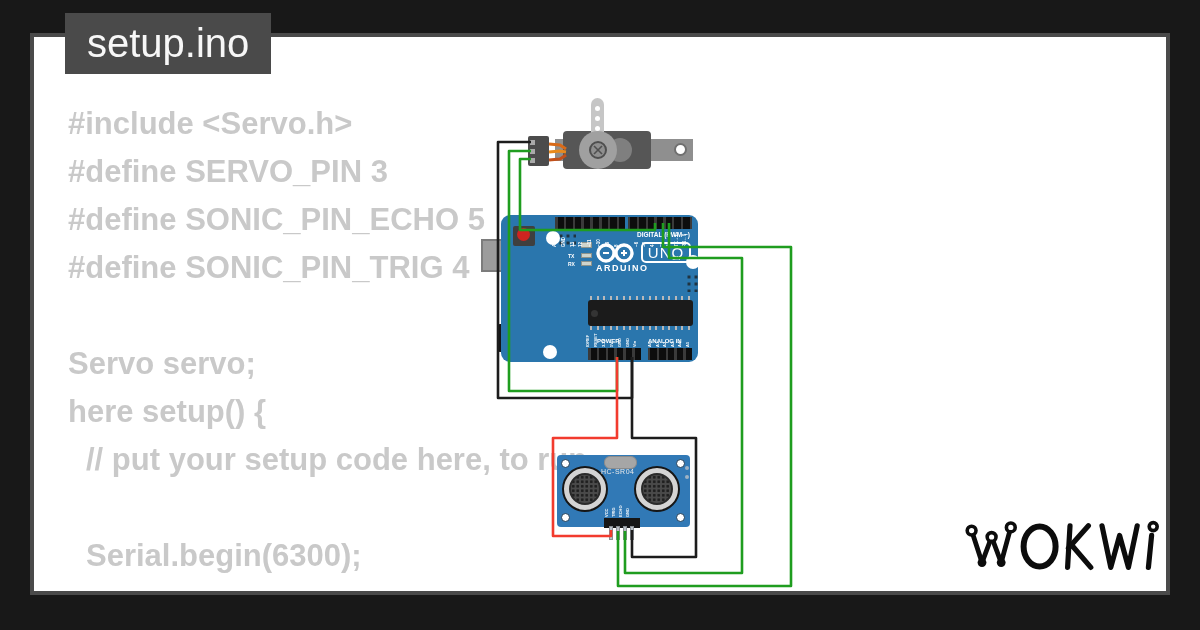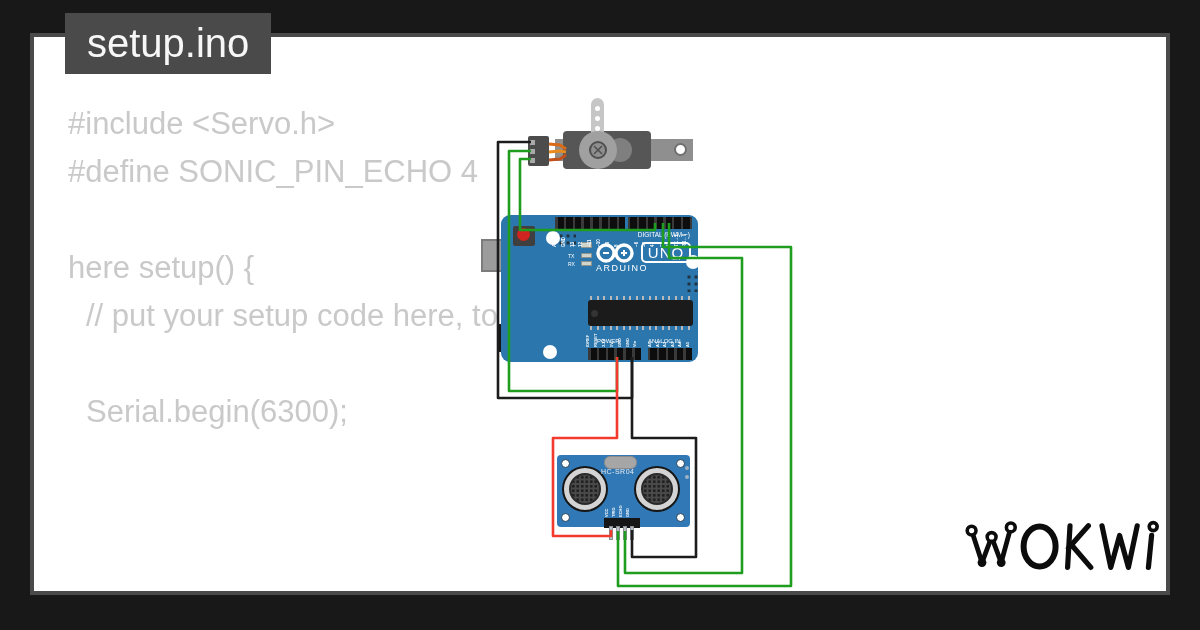--- a/index.html
+++ b/index.html
@@ -4,21 +4,21 @@
 <style>
   html,body{margin:0;padding:0;background:#181818;}
   .stage{position:relative;width:1200px;height:630px;background:#181818;
          font-family:"Liberation Sans",sans-serif;overflow:hidden;}
   .panel{position:absolute;left:30px;top:33px;width:1140px;height:562px;
          background:#ffffff;border:4px solid #4a4a4a;box-sizing:border-box;}
   .tab{position:absolute;left:65px;top:13px;height:61px;line-height:61px;
        background:#4a4a4a;color:#f7f7f7;font-size:40px;padding:0 22px;z-index:40;}
   
   .code{position:absolute;left:68px;top:100px;color:#c9c9c9;font-size:31px;
-        line-height:48px;z-index:1;white-space:nowrap;}
+        line-height:48px;z-index:1;white-space:nowrap;font-weight:bold;}
   .code-line{height:48px;}
   .code-line.ind{padding-left:18px;}
   .code-line.clip{max-width:500px;overflow:hidden;}
   
   .a{position:absolute;box-sizing:border-box;}
   .comp{z-index:5;}
   
   .board{left:501px;top:215px;width:197px;height:147px;background:#2a76ad;border-radius:9px;}
   .usb{left:481px;top:239px;width:37px;height:33px;background:#9c9c9c;border:2px solid #7c7c7c;}
   .usb:after{content:"";position:absolute;right:-4px;top:6px;width:4px;height:18px;background:#8b8b8b;}
@@ -34,21 +34,21 @@
   .btn-reset{left:513px;top:226px;width:22px;height:20px;background:#3f3f3f;border-radius:2px;}
   .btn-reset-cap{left:517px;top:228px;width:13px;height:13px;background:#cf2420;border-radius:50%;}
   .dots{background-image:radial-gradient(circle,#1f3340 1.4px,rgba(0,0,0,0) 1.9px);
         background-size:7px 7px;background-position:1.5px 1.5px;}
   .icsp1{left:556px;top:231px;width:20px;height:14px;}
   .icsp2{left:684px;top:272px;width:14px;height:20px;}
   .hole{background:#fff;border-radius:50%;}
   .hole1{left:546px;top:231px;width:14px;height:14px;}
   .hole2{left:686px;top:255px;width:14px;height:14px;}
   .hole3{left:543px;top:345px;width:14px;height:14px;}
-  .lbl{position:absolute;color:#fff;font-weight:normal;z-index:6;}
+  .lbl{position:absolute;color:#fff;font-weight:bold;z-index:6;}
   .lbl-digital{left:600px;top:231px;width:90px;font-size:6.5px;text-align:right;}
   .lbl-power{left:597px;top:338px;font-size:6px;}
   .lbl-analog{left:648px;top:338px;font-size:6px;}
   .lbl-on{left:672px;top:255px;font-size:5.5px;}
   .lbl-arduino{left:596px;top:263px;font-size:9px;letter-spacing:1.5px;}
   .lbl-l{left:573px;top:241px;font-size:5px;}
   .lbl-tx{left:568px;top:253px;font-size:5px;}
   .lbl-rx{left:568px;top:261px;font-size:5px;}
   .led{background:#cfd4cc;border:1px solid #8d938c;}
   .led-l{left:581px;top:242px;width:11px;height:6px;}
@@ -93,22 +93,25 @@
 <body>
 
 <div class="stage">
 
   <div class="panel"></div>
 
   <div class="tab">setup.ino</div>
 
   <div class="code" id="code-lines">
       <div class="code-line">#include &lt;Servo.h&gt;</div>
-      <div class="code-line">#define SONIC_PIN_ECHO 4</div>
+      <div class="code-line">#define SERVO_PIN 3</div>
+      <div class="code-line">#define SONIC_PIN_ECHO 5</div>
+      <div class="code-line">#define SONIC_PIN_TRIG 4</div>
       <div class="code-line"></div>
+      <div class="code-line">Servo servo;</div>
       <div class="code-line">here setup() {</div>
       <div class="code-line ind clip">// put your setup code here, to run once:</div>
       <div class="code-line"></div>
       <div class="code-line ind">Serial.begin(6300);</div>
     </div>
 
   <div class="a comp usb"></div>
   <div class="a comp jack"></div>
   <div class="a comp board"></div>
 

